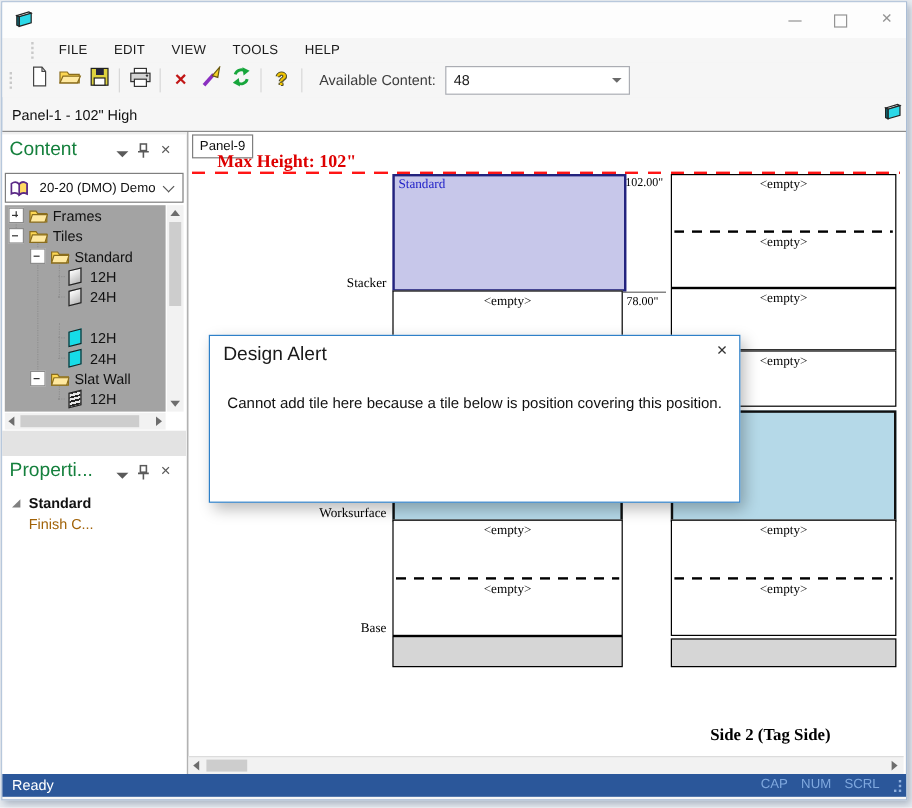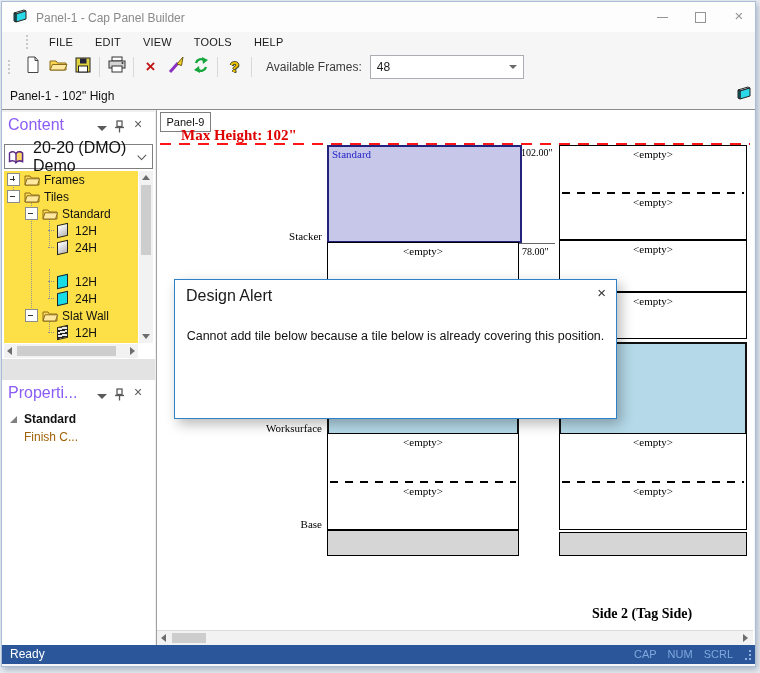--- a/index.html
+++ b/index.html
@@ -35,28 +35,28 @@
   
   .caption-row{left:8px;top:87px;font-size:12px;color:#101010;white-space:nowrap}
   .corner-icon{left:733px;top:83px}
   .caption-div{left:0;top:107px;right:0;border-top:1px solid #8b8b8b}
 
   
   .dock-bg{left:0;top:108px;width:154px;height:535px;background:#f0f0f0}
   .content-bg{left:0;top:110px;width:153px;height:247px;background:#fff}
   .props-bg{left:0;top:378px;width:153px;height:265px;background:#fff}
   .splitter{left:0;top:357px;width:153px;height:21px;background:#e3e3e3}
-  .phead{font-size:16px;color:#8b5cf6;white-space:nowrap}
+  .phead{font-size:16px;color:#15803d;white-space:nowrap}
   .hd-chev{width:0;height:0;border-left:5px solid transparent;border-right:5px solid transparent;border-top:5px solid #5a5a5a}
   .hd-x{font-size:14px;color:#5a5a5a}
-  .combo{left:2px;top:142px;width:147px;height:23px;background:#fff;border:1px solid #7f7f7f;display:flex;align-items:center;font-size:16px;color:#111}
+  .combo{left:2px;top:142px;width:147px;height:23px;background:#fff;border:1px solid #7f7f7f;display:flex;align-items:center;font-size:11px;color:#111}
   .combo .chev{width:6px;height:6px;border-right:1.6px solid #555;border-bottom:1.6px solid #555;transform:rotate(45deg);margin-left:auto;margin-right:8px;margin-top:-3px}
 
   
-  .tree{left:2px;top:169px;width:134px;height:172px;overflow:hidden;background:#fde047}
+  .tree{left:2px;top:169px;width:134px;height:172px;overflow:hidden;background:#a3a3a3}
   .trow{position:absolute;left:0;right:0;height:17px;display:flex;align-items:center;font-size:12px;color:#111;white-space:nowrap}
   .lvl0{padding-left:3px}.lvl1{padding-left:21px}.leaf{padding-left:44px}
   .exp{width:11px;height:11px;border:1px solid #8c8c8c;background:#fff;margin-right:4px;position:relative;flex:none}
   .exp::before,.exp.minus::before{content:"";position:absolute;left:2px;top:4.5px;width:5px;border-top:1px solid #333}
   .exp.plus::after{content:"";position:absolute;left:4.5px;top:2px;height:5px;border-left:1px solid #333}
   .fold{margin-right:4px;flex:none;display:flex}
   .stub{width:6px;border-top:1px dotted #909090;margin-right:2px;flex:none}
   .tile{width:9px;height:11px;border:1px solid #222;transform:skewY(-14deg);margin:0 7px 0 1px;flex:none}
   .tile.std{background:linear-gradient(160deg,#ffffff,#b9b9b9)}
   .tile.glass{background:#16dce8}
@@ -111,21 +111,20 @@
 <body>
 
 <div class="window">
 
   <div class="a titlebar">
     <span class="a appicon"><svg width="18" height="16">
           <polygon points="3,5 13,2 15,3 5,6" fill="#eef4f4" stroke="#222" stroke-width="1"></polygon>
           <polygon points="5,6 15,3 15,11 5,14" fill="#2bd8e8" stroke="#222" stroke-width="1"></polygon>
           <polygon points="3,5 5,6 5,14 3,13" fill="#0b6d7a" stroke="#222" stroke-width="1"></polygon>
         </svg></span>
-    <span class="a win-title">Panel-1 - Cap Panel Builder</span>
     <span class="a btn-min">
         <i></i>
       </span>
     <span class="a btn-max">
         <i></i>
       </span>
     <span class="a btn-close">×</span>
   </div>
 
   <div class="a menubar">
@@ -183,21 +182,21 @@
             <polygon points="10,1 16,4 11,8" fill="#17a63c"></polygon>
             <path d="M14 11 A5.2 5.2 0 0 1 5.5 13.5" fill="none" stroke="#17a63c" stroke-width="2.4"></path>
             <polygon points="8,17 2,14 7,10" fill="#17a63c"></polygon>
           </svg></span>
       </span>
     <span class="tsep"></span>
     <span class="tbtn">
         <span class="help-q">?</span>
       </span>
     <span class="tsep"></span>
-    <span class="aw-label">Available Frames:</span>
+    <span class="aw-label">Available Content:</span>
     <span class="aw-combo">
         <span>48</span>
         <i class="arr"></i>
       </span>
   </div>
 
   <span class="a caption-row">Panel-1 - 102" High</span>
   <span class="a corner-icon"><svg width="18" height="16">
         <polygon points="3,5 13,2 15,3 5,6" fill="#eef4f4" stroke="#222" stroke-width="1"></polygon>
         <polygon points="5,6 15,3 15,11 5,14" fill="#2bd8e8" stroke="#222" stroke-width="1"></polygon>
@@ -380,21 +379,21 @@
 
   <div class="a sb" style="left:155px;top:628px;width:596px;height:14px;border-top:1px solid #dcdcdc">
     <i class="tri l" style="left:4px;top:3px"></i>
     <span class="thumb" style="left:15px;top:2px;width:34px;height:10px"></span>
     <i class="tri r" style="left:586px;top:3px"></i>
   </div>
 
   <div class="a dialog">
     <span class="dlg-title">Design Alert</span>
     <span class="dlg-x">×</span>
-    <div class="dlg-msg">Cannot add tile below because a tile below is already covering this position.</div>
+    <div class="dlg-msg">Cannot add tile here because a tile below is position covering this position.</div>
   </div>
 
   <div class="a statusbar">
     <span class="st-ready">Ready</span>
     <span class="st-ind">
       <span>CAP</span>
       <span>NUM</span>
       <span>SCRL</span>
     </span>
     <i class="st-grip"></i>

